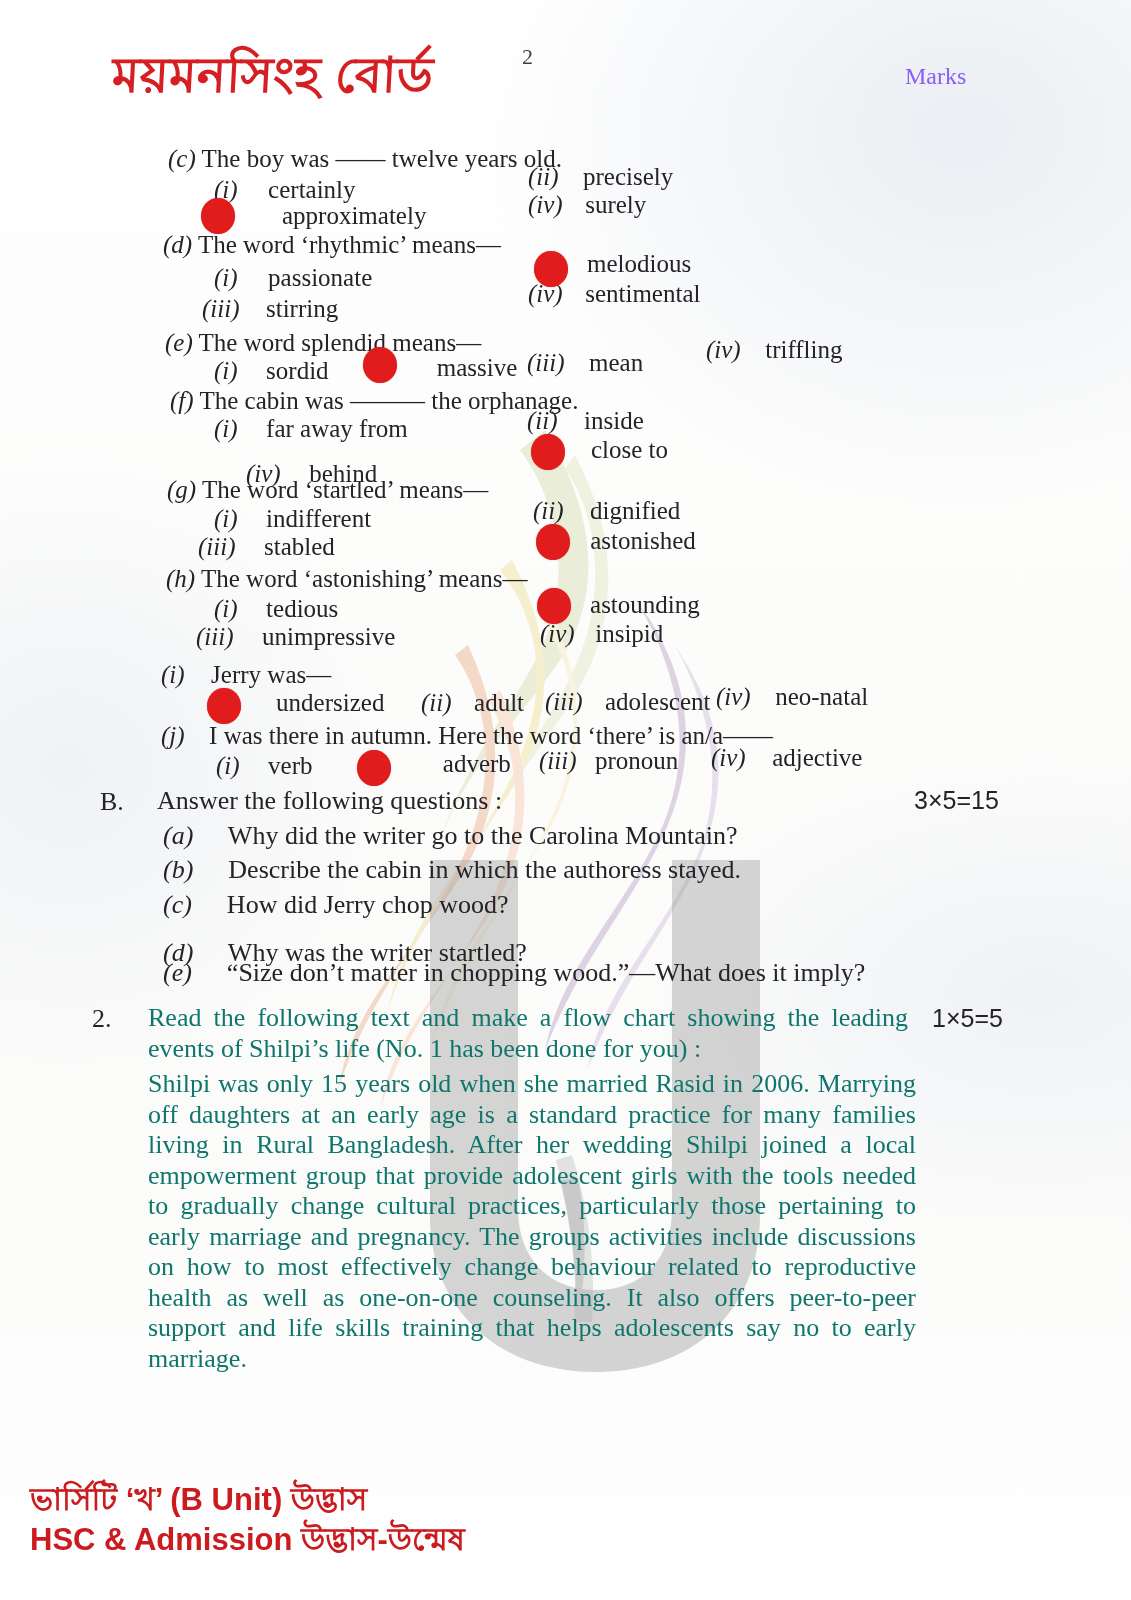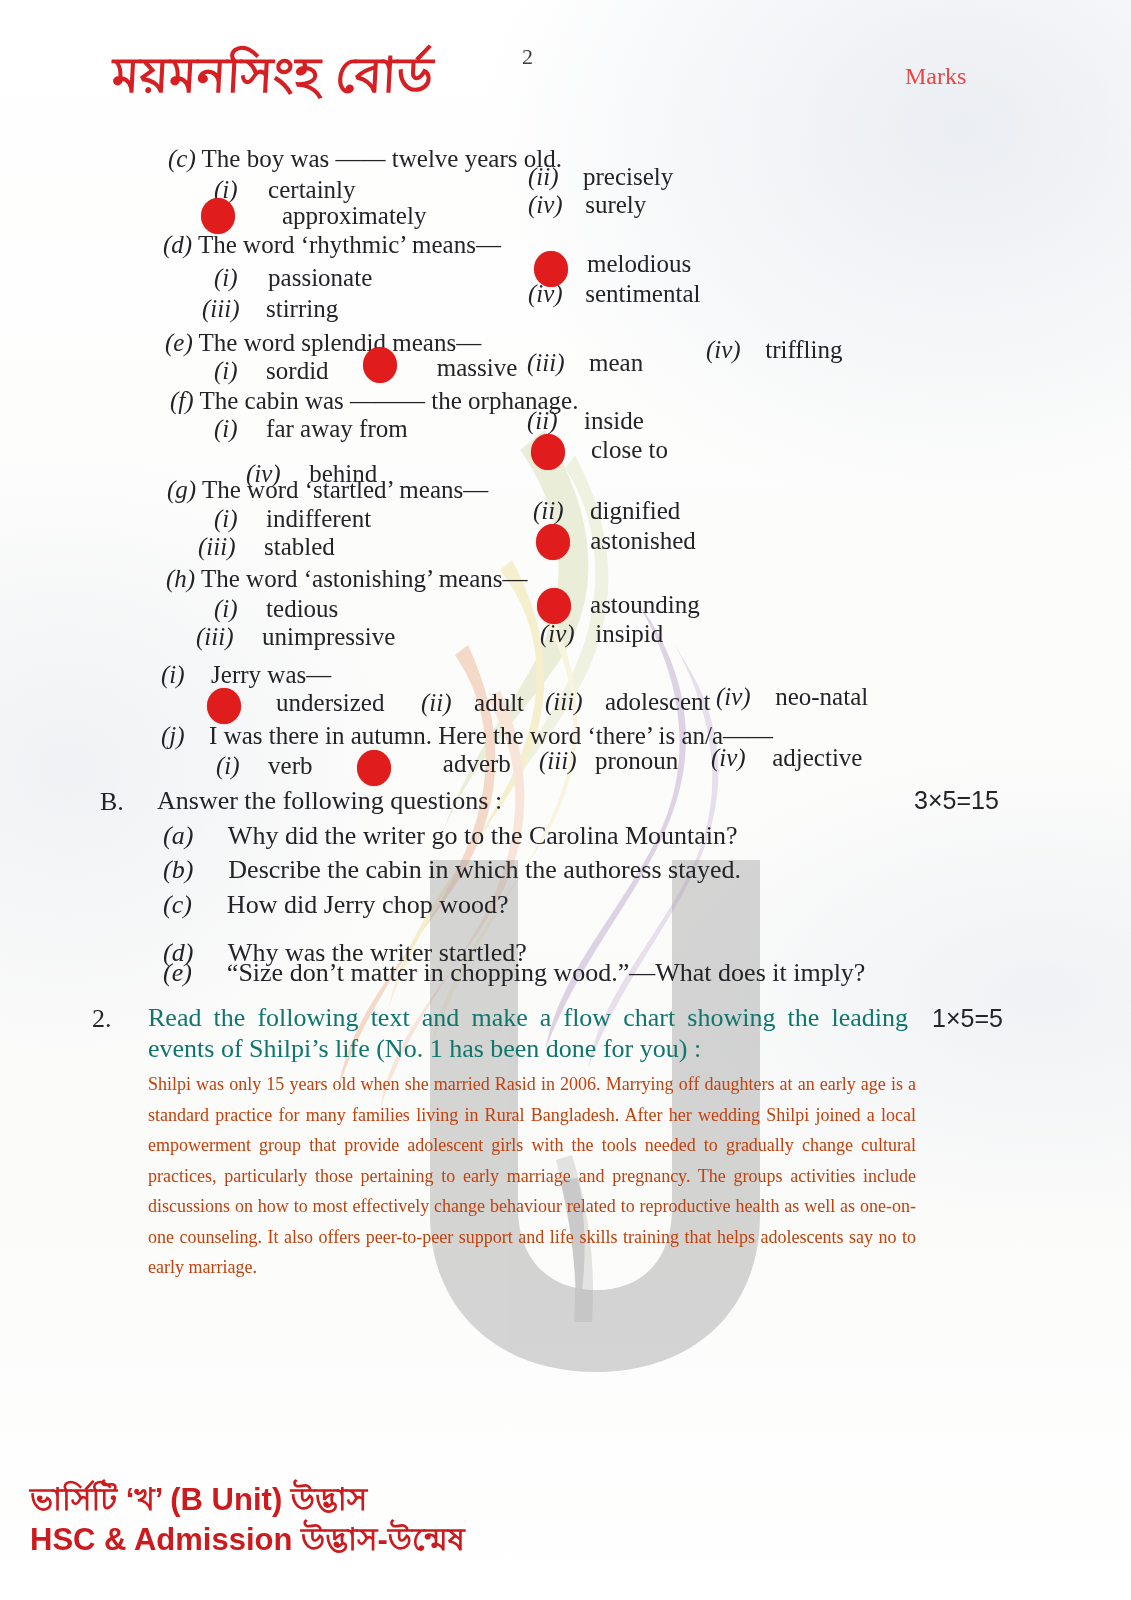--- a/index.html
+++ b/index.html
@@ -59,21 +59,21 @@
     left: 522px;
     top: 44px;
     font-size: 22px;
     color: #3d3d42;
   }
   .marks-label {
     position: absolute;
     left: 905px;
     top: 63px;
     font-size: 24px;
-    color: #ef4444;
+    color: #8b5cf6;
   }
 
   
   .sheet {
     position: absolute;
     left: 0;
     top: 0;
     width: 1131px;
     height: 1600px;
   }
@@ -106,24 +106,24 @@
     color: #232328;
     font-family: "Liberation Sans", "DejaVu Sans", sans-serif;
   }
 
   
   .passage {
     position: absolute;
     left: 148px;
     top: 1069px;
     width: 768px;
-    font-size: 18px;
+    font-size: 26px;
     line-height: 30.5px;
     text-align: justify;
-    color: #c2410c;
+    color: #0f766e;
   }
   .q2-lead {
     position: absolute;
     left: 148px;
     top: 1002px;
     width: 760px;
     font-size: 26px;
     line-height: 31px;
     text-align: justify;
     color: #0f766e;

